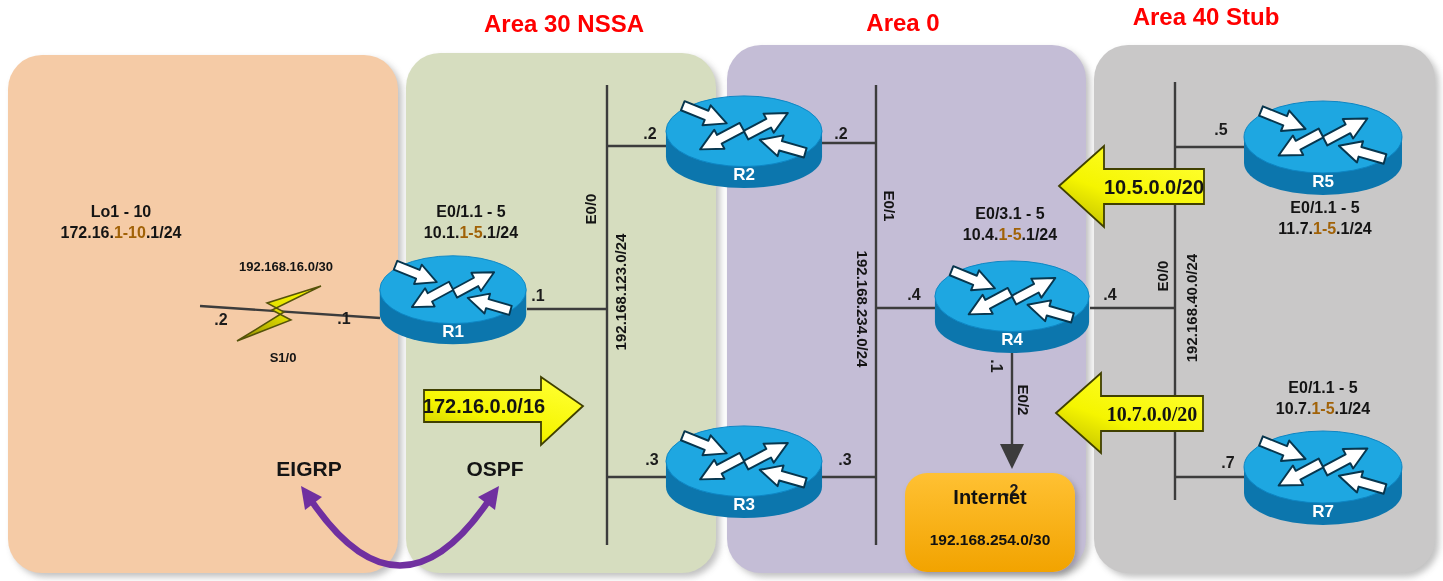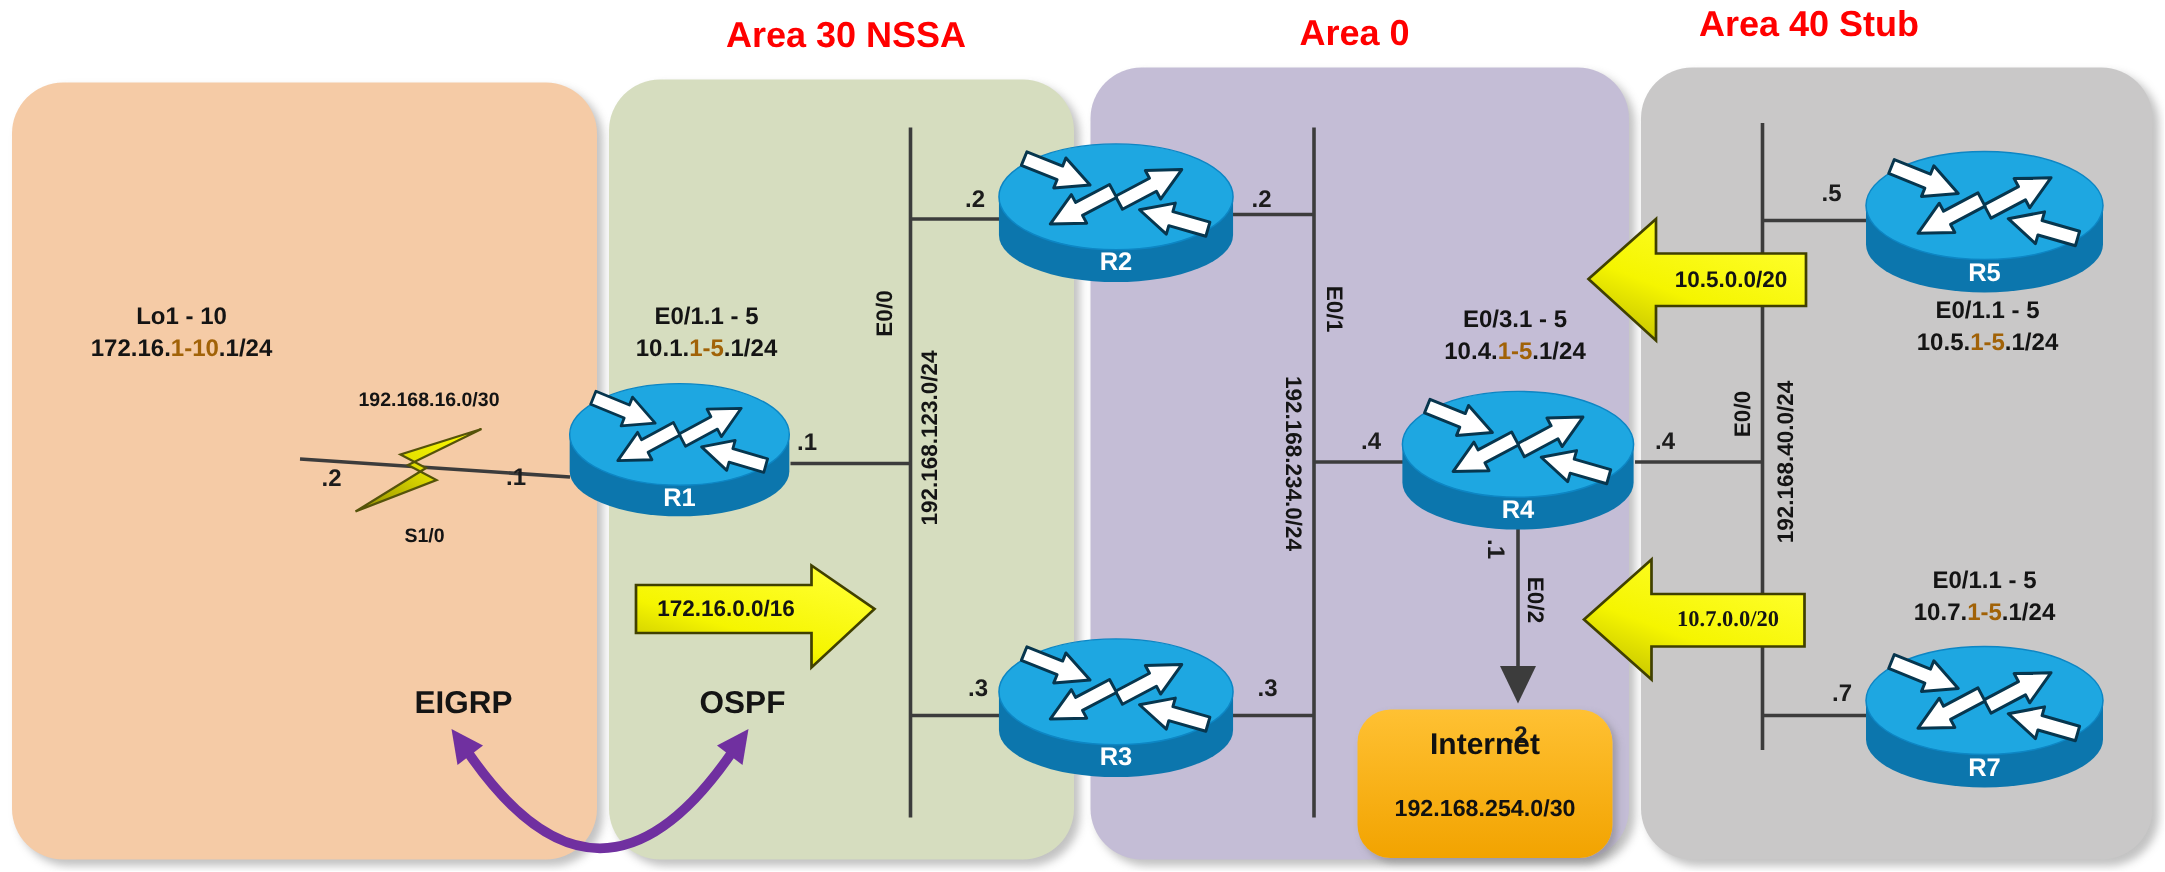--- a/index.html
+++ b/index.html
@@ -21,21 +21,21 @@
        white-space:nowrap;z-index:5;}
   .rot90{transform:translate(-50%,-50%) rotate(90deg);}
   .rotN90{transform:translate(-50%,-50%) rotate(-90deg);}
   .title{font-size:24px;color:#FF0000;}
   .dot{font-size:16px;font-weight:600;color:#1c1c1c;}
   .buslbl{font-size:15px;}
   .nodelabel{font-size:16px;line-height:21px;text-align:center;}
   .nodelabel .red{color:#a16207;}
   .linklbl{font-size:13px;}
   .proto{font-size:21px;}
-  .arrowtxt{font-size:15px;}
+  .arrowtxt{font-size:20px;}
   #internet-box{position:absolute;left:905px;top:473px;width:170px;height:99px;z-index:4;
     background:linear-gradient(#FFC133,#F2A300);border-radius:22px;
     box-shadow:3px 3px 5px rgba(120,120,120,.5);}
   #internet-box .dot2{position:absolute;left:100px;top:9px;font-size:16px;font-weight:600;color:#1c1c1c;}
   #internet-box .iname{position:absolute;left:50%;top:24px;transform:translate(-50%,-50%);
     font-size:20px;font-weight:bold;color:#111;}
   #internet-box .inet{position:absolute;left:50%;top:67px;transform:translate(-50%,-50%);
     font-size:15.5px;font-weight:bold;color:#111;}
 </style>
 </head>
@@ -151,21 +151,21 @@
   <div class="lbl nodelabel" style="left:471px;top:222px;">
     <div>E0/1.1 - 5</div>
     <div><span>10.1.</span><span class="red">1-5</span><span>.1/24</span></div>
   </div>
   <div class="lbl nodelabel" style="left:1010px;top:224px;">
     <div>E0/3.1 - 5</div>
     <div><span>10.4.</span><span class="red">1-5</span><span>.1/24</span></div>
   </div>
   <div class="lbl nodelabel" style="left:1325px;top:218px;">
     <div>E0/1.1 - 5</div>
-    <div><span>10.5.</span><span class="red">1-5</span><span>.1/24</span></div>
+    <div><span>11.7.</span><span class="red">1-5</span><span>.1/24</span></div>
   </div>
   <div class="lbl nodelabel" style="left:1323px;top:398px;">
     <div>E0/1.1 - 5</div>
     <div><span>10.7.</span><span class="red">1-5</span><span>.1/24</span></div>
   </div>
 
   <div class="lbl linklbl" style="left:286px;top:266px;">192.168.16.0/30</div>
   <div class="lbl linklbl" style="left:283px;top:357px;">S1/0</div>
   <div class="lbl dot" style="left:221px;top:320px;">.2</div>
   <div class="lbl dot" style="left:344px;top:319px;">.1</div>

